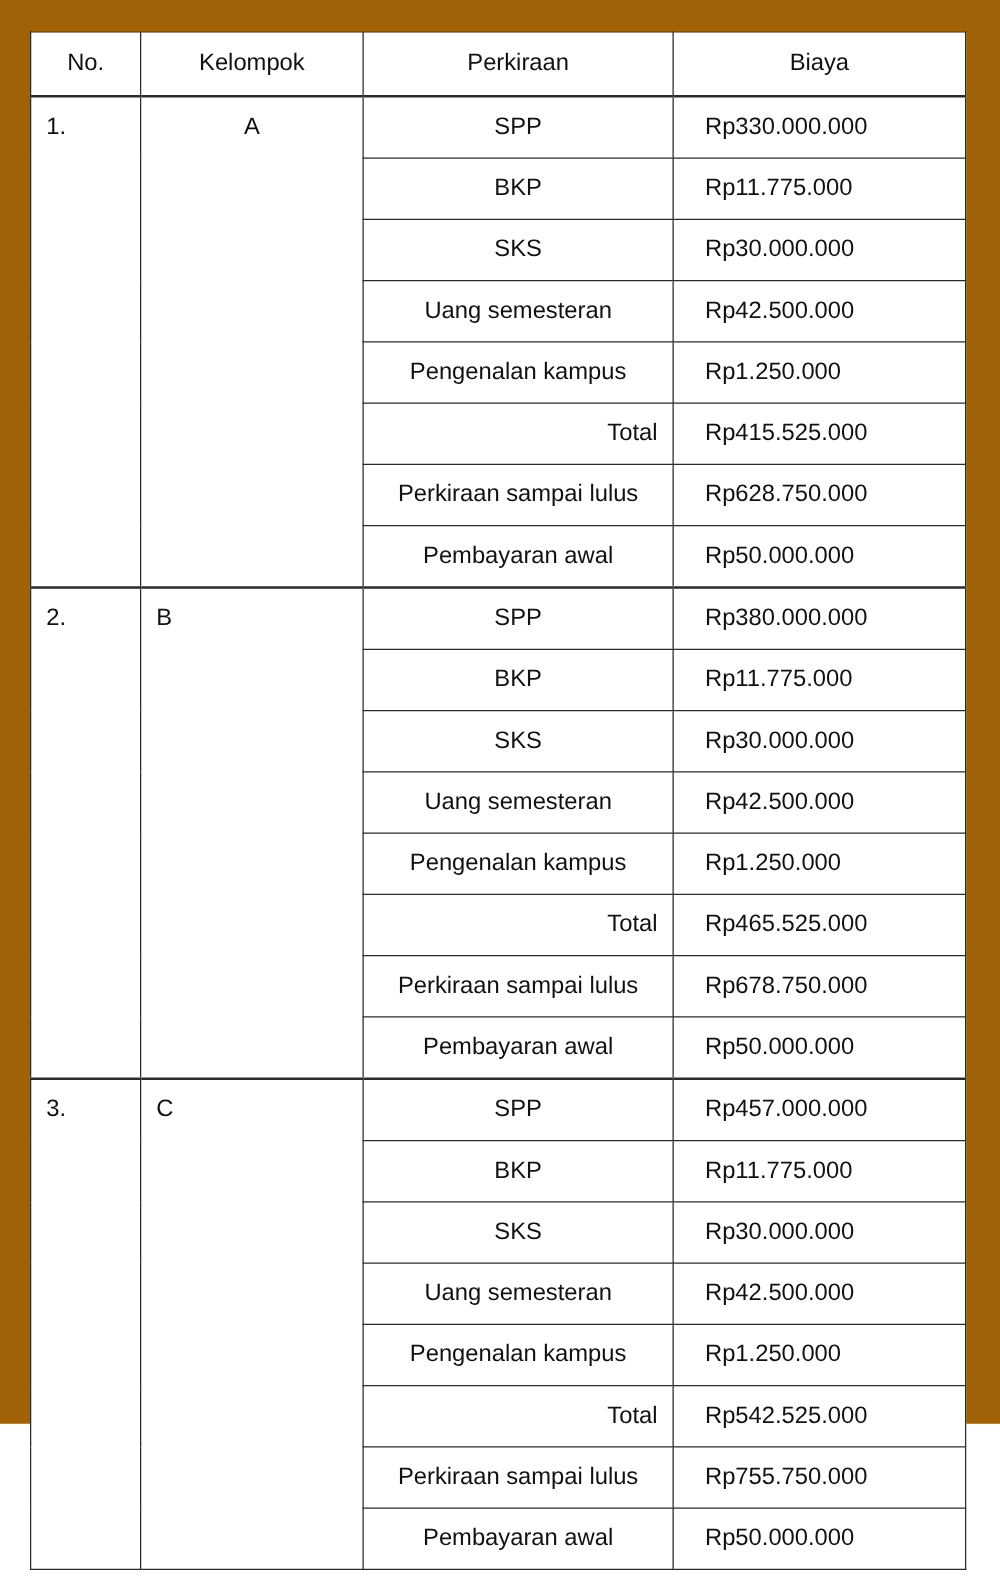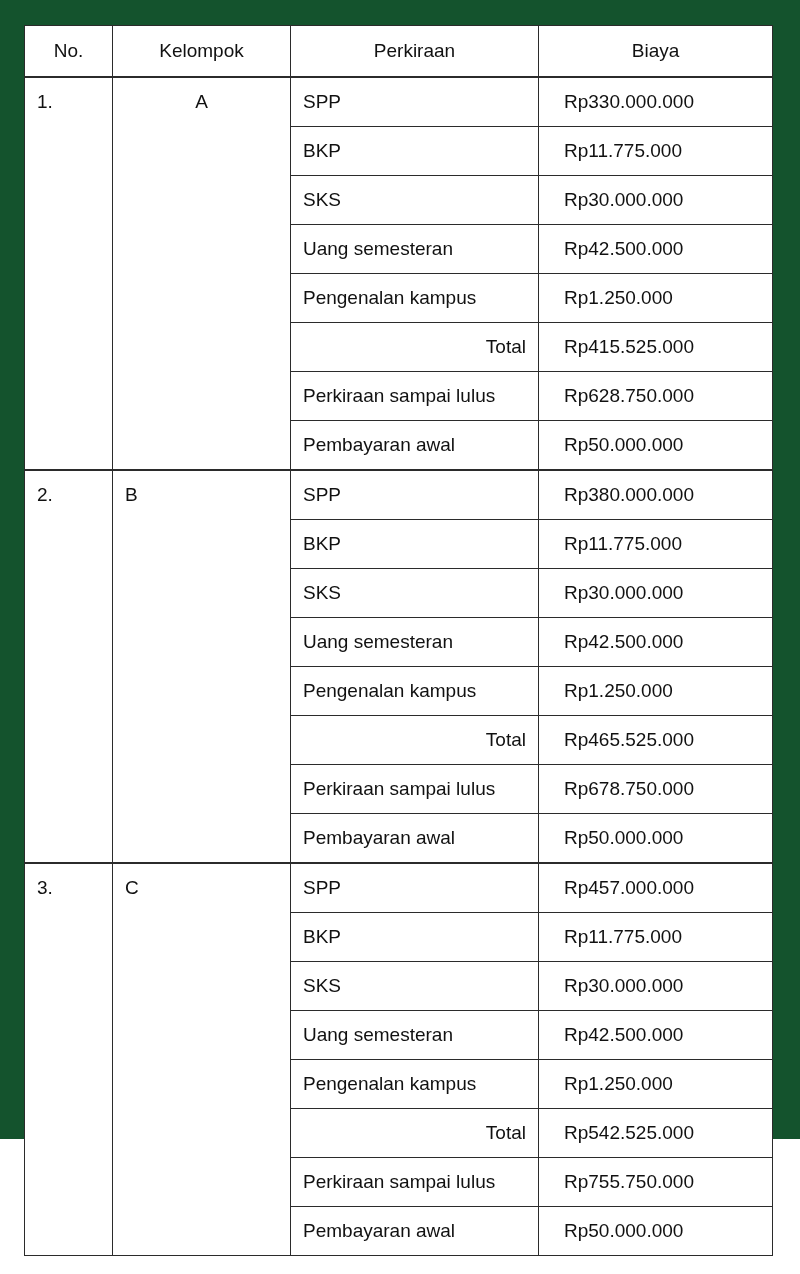--- a/index.html
+++ b/index.html
@@ -13,21 +13,21 @@
     overflow: hidden;
     font-family: "Liberation Sans", sans-serif;
     color: #111111;
     -webkit-font-smoothing: antialiased;
   }
 
   .page {
     position: relative;
     width: 800px;
     height: 1139px;
-    background: #14532d;
+    background: #a16207;
   }
 
   .fee-table {
     position: absolute;
     left: 24px;
     top: 25px;
     width: 748px;
     border-collapse: collapse;
     table-layout: fixed;
     background: #ffffff;
@@ -69,21 +69,21 @@
     padding-top: 13px;
   }
   td.cell-kelompok {
     vertical-align: top;
     padding-top: 13px;
   }
   td.cell-kelompok.align-center { text-align: center; }
   td.cell-kelompok.align-left   { text-align: left; }
 
   td.cell-ket {
-    text-align: left;
+    text-align: center;
   }
   td.cell-ket.align-center {
     text-align: right;
   }
   td.cell-biaya {
     text-align: left;
     padding-left: 25px;
   }
 </style>
 </head>

